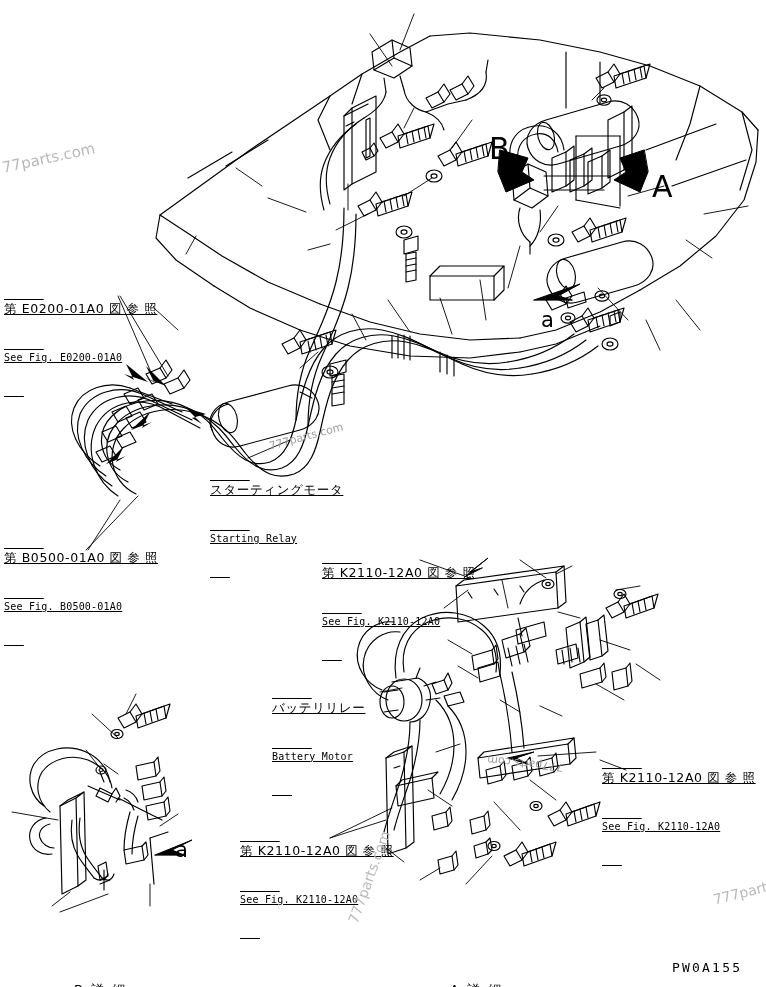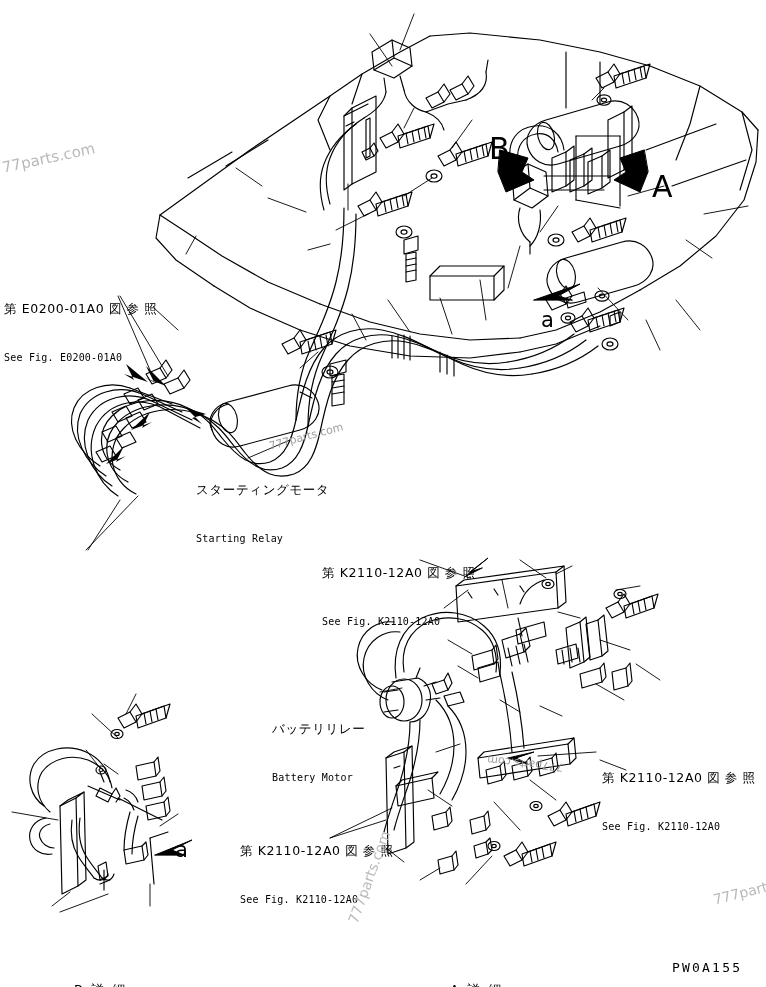--- a/index.html
+++ b/index.html
@@ -1,21 +1,21 @@
 <!DOCTYPE html>
 <html><head>
 <meta charset="utf-8">
 <title>PW0A155 Parts Diagram</title>
 <style>
   html,body{margin:0;padding:0;background:#fff;}
   body{width:766px;height:987px;overflow:hidden;
        font-family:"DejaVu Sans Mono","Liberation Mono",monospace;color:#000;}
   #sheet{position:relative;width:766px;height:987px;background:#fff;}
   svg.layer{position:absolute;left:0;top:0;width:766px;height:987px;}
-  .lbl{position:absolute;white-space:pre;line-height:1.12;letter-spacing:.3px;}
+  .lbl{position:absolute;white-space:pre;line-height:1.12;letter-spacing:.3px;text-decoration:underline;}
   .lbl .jp{font-family:"DejaVu Sans","Liberation Sans",sans-serif;font-size:12.5px;letter-spacing:.6px;}
   .lbl .en{font-family:"DejaVu Sans Mono","Liberation Mono",monospace;font-size:10px;letter-spacing:.2px;}
   .callout{position:absolute;font-family:"DejaVu Sans","Liberation Sans",sans-serif;font-weight:400;}
   .callout.big{font-size:30px;line-height:1;}
   .callout.small{font-size:21px;line-height:1;}
   .wm{position:absolute;color:#b9b9b9;font-family:"DejaVu Sans","Liberation Sans",sans-serif;
       font-size:15px;white-space:nowrap;}
   .wm.gray{color:#9e9e9e;}
   .partno{position:absolute;font-family:"DejaVu Sans Mono","Liberation Mono",monospace;
           font-size:13px;letter-spacing:2.2px;}
@@ -607,42 +607,46 @@
       </g>
 
     </g>
   </svg>
 
   <div class="lbl" id="ref-e0200" style="left:4px;top:266px">
     <div class="jp">第 E0200-01A0 図 参 照</div>
     <div class="en">See Fig. E0200-01A0</div>
   </div>
 
+  <div class="lbl" id="ref-b0500" style="left:4px;top:515px">
+    <div class="jp">第 B0500-01A0 図 参 照</div>
+    <div class="en">See Fig. B0500-01A0</div>
+  </div>
 
   <div class="lbl" id="ref-k2110-top" style="left:322px;top:530px">
     <div class="jp">第 K2110-12A0 図 参 照</div>
     <div class="en">See Fig. K2110-12A0</div>
   </div>
 
   <div class="lbl" id="ref-k2110-right" style="left:602px;top:735px">
     <div class="jp">第 K2110-12A0 図 参 照</div>
     <div class="en">See Fig. K2110-12A0</div>
   </div>
 
   <div class="lbl" id="ref-k2110-bottom" style="left:240px;top:808px">
     <div class="jp">第 K2110-12A0 図 参 照</div>
     <div class="en">See Fig. K2110-12A0</div>
   </div>
 
-  <div class="lbl" style="left:196px;top:447px">
+  <div class="lbl" style="left:210px;top:447px">
     <div class="jp">スターティングモータ</div>
     <div class="en">Starting Relay</div>
   </div>
 
-  <div class="lbl" style="left:272px;top:686px">
+  <div class="lbl" style="left:272px;top:665px">
     <div class="jp">バッテリリレー</div>
     <div class="en">Battery Motor</div>
   </div>
 
   <div class="callout big" style="left:489px;top:134px">B</div>
   <div class="callout big" style="left:652px;top:172px">A</div>
   <div class="callout small" style="left:541px;top:310px">a</div>
   <div class="callout small" style="left:175px;top:840px">a</div>
 
   <div class="detail" style="left:74px;top:946px">

